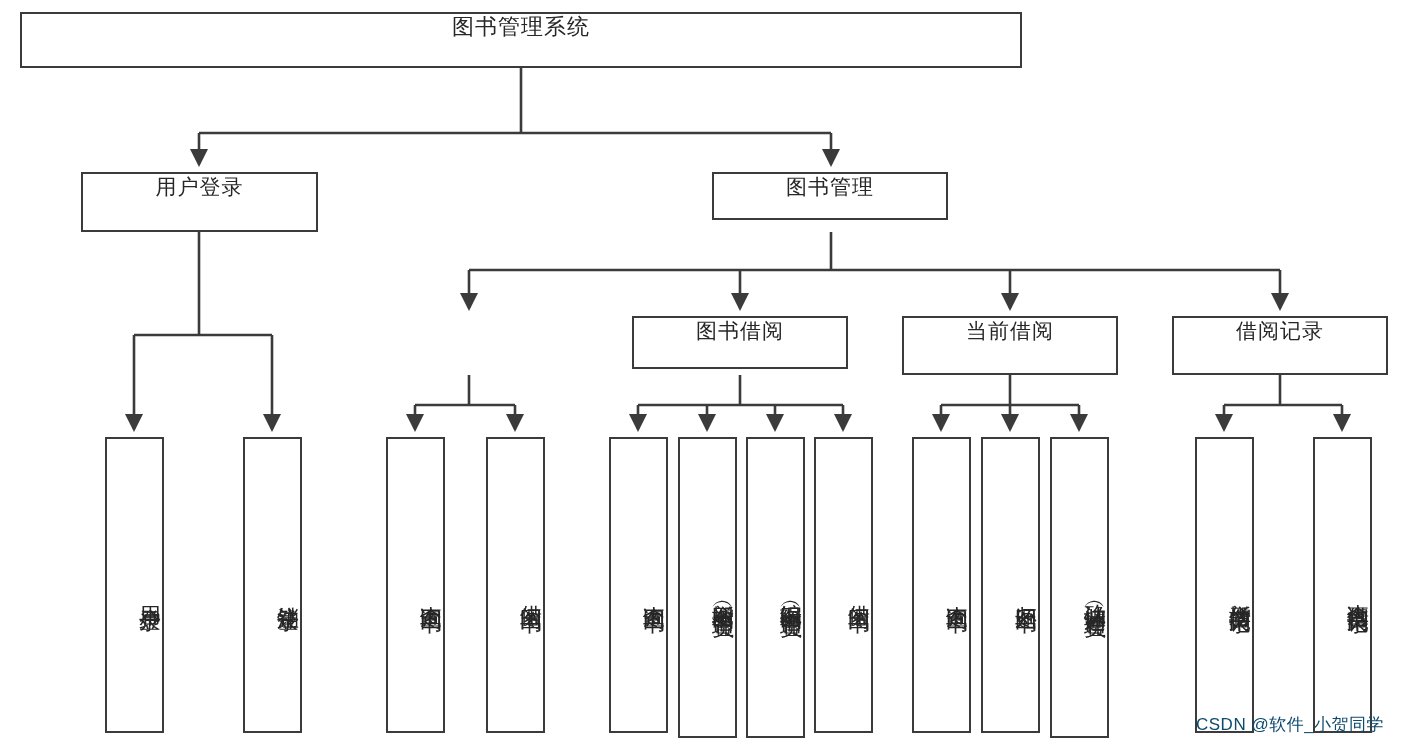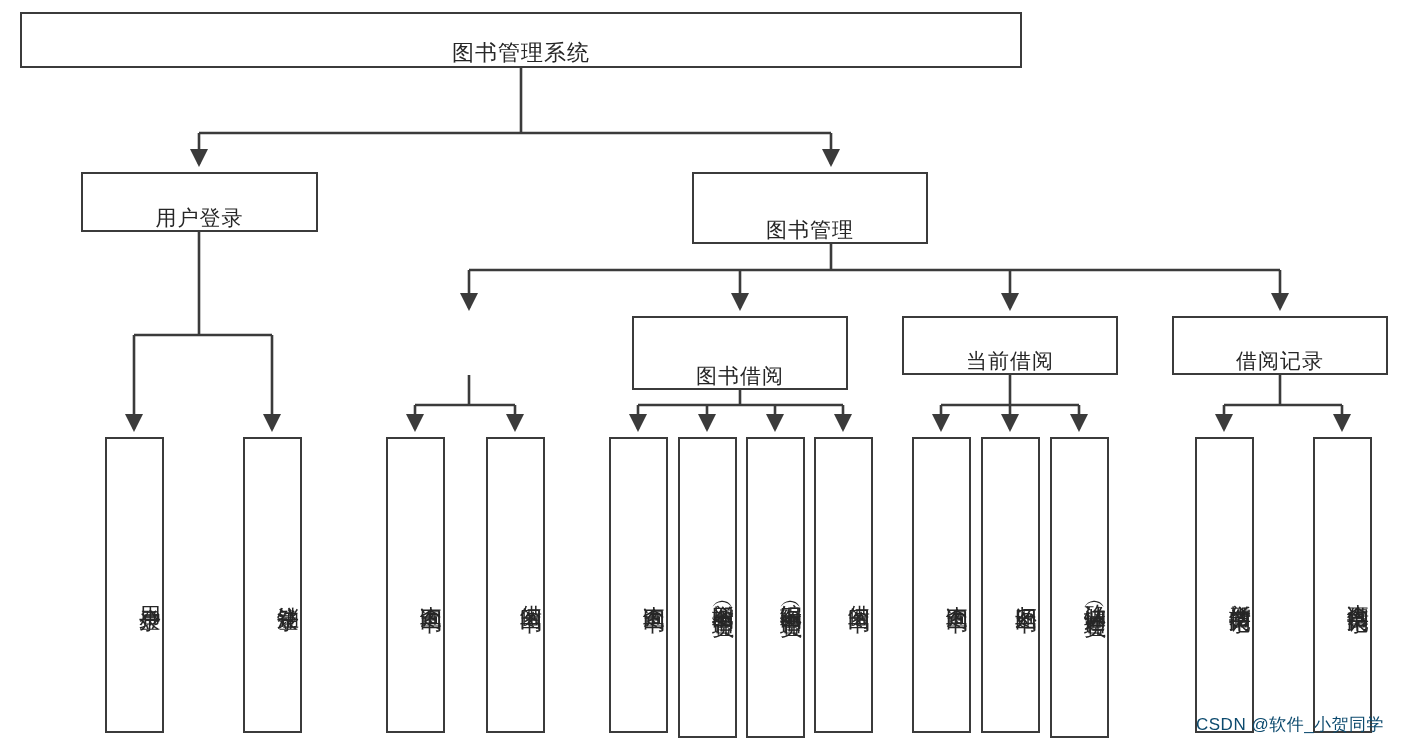--- a/index.html
+++ b/index.html
@@ -25,21 +25,21 @@
     width: 1405px;
     height: 747px;
     pointer-events: none;
   }
   .node {
     position: absolute;
     box-sizing: border-box;
     border: 2px solid #3b3b3b;
     background: #ffffff;
     display: flex;
-    align-items: flex-end;
+    align-items: flex-start;
     justify-content: center;
     color: #262626;
   }
   .node.horiz {
     font-size: 21px;
     letter-spacing: 1px;
     line-height: 1.2;
   }
   .node.root {
     font-size: 22px;
@@ -123,25 +123,25 @@
     </g>
   </svg>
 
   <div class="node horiz root" style="left:20px; top:12px; width:1002px; height:56px;">
     <span>图书管理系统</span>
   </div>
 
   <div class="node horiz" style="left:81px; top:172px; width:237px; height:60px;">
     <span>用户登录</span>
   </div>
-  <div class="node horiz" style="left:692px; top:172px; width:236px; height:72px;">
+  <div class="node horiz" style="left:712px; top:172px; width:236px; height:48px;">
     <span>图书管理</span>
   </div>
 
-  <div class="node horiz" style="left:632px; top:316px; width:216px; height:74px;">
+  <div class="node horiz" style="left:632px; top:316px; width:216px; height:53px;">
     <span>图书借阅</span>
   </div>
   <div class="node horiz" style="left:902px; top:316px; width:216px; height:59px;">
     <span>当前借阅</span>
   </div>
   <div class="node horiz" style="left:1172px; top:316px; width:216px; height:59px;">
     <span>借阅记录</span>
   </div>
 
   <div class="node vert" style="left:105px; top:437px; width:59px; height:296px;">

